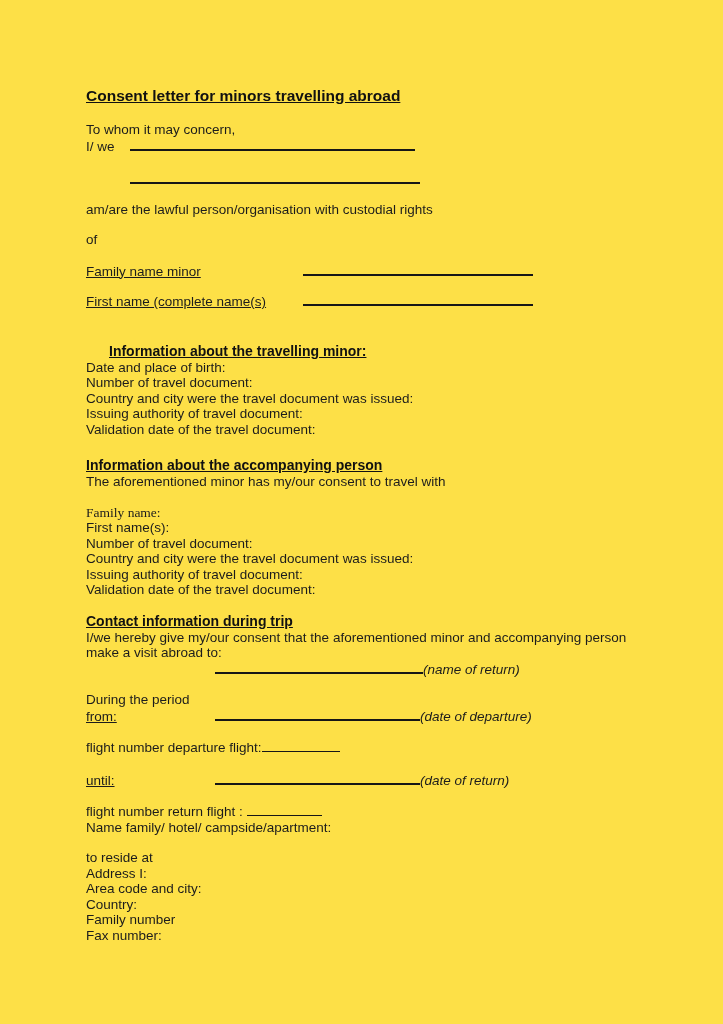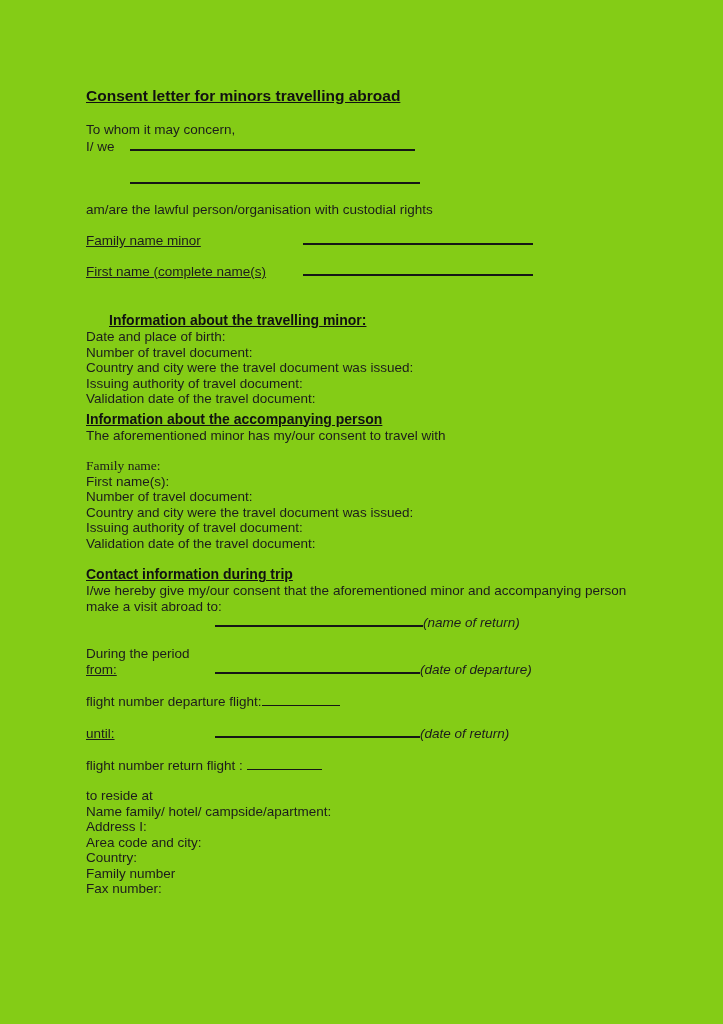--- a/index.html
+++ b/index.html
@@ -1,21 +1,21 @@
 <!DOCTYPE html>
 <html><head>
 <meta charset="utf-8">
 <style>
   * { margin: 0; padding: 0; box-sizing: border-box; }
   html, body { background: #ffffff; }
   .page {
     position: relative;
     width: 723px;
     height: 1024px;
-    background: #84cc16;
+    background: #fde047;
     font-family: "Liberation Sans", "DejaVu Sans", sans-serif;
     font-size: 13.5px;
     line-height: 15.5px;
     color: #1c1c1c;
     padding: 86px 86px 0 86px;
     overflow: hidden;
   }
   .title {
     font-size: 15.5px;
     line-height: 19px;
@@ -43,21 +43,21 @@
   .blank-iwe { width: 285px; }
   .blank-second { margin-top: 17px; margin-left: 44px; width: 290px; }
   .custodial { margin-top: 14px; }
   .of-line { margin-top: 15px; }
   .name-row { margin-top: 15px; }
   .name-row + .name-row { margin-top: 14px; }
   .name-row .flabel { width: 217px; }
   .blank-right { width: 230px; }
   
   .minor-heading { margin-top: 33px; padding-left: 23px; }
-  .accomp-heading { margin-top: 4px; }
+  .accomp-heading { margin-top: 20px; }
   .contact-heading { margin-top: 15px; }
   .gap-above { margin-top: 15px; font-family: Liberation Serif, serif; }
   .consent-paragraph { max-width: 556px; }
   
   .country-row { margin-left: 129px; }
   .blank-long { width: 208px; }
   .hint { font-style: italic; }
   .period-label { margin-top: 15px; }
   .date-row .flabel { width: 129px; }
   .blank-date { width: 205px; }
@@ -79,20 +79,21 @@
   <div class="line iwe-row">
     <span class="iwe-label">I/ we</span><span class="blank blank-iwe"></span>
   </div>
 
   <div class="line">
     <span class="blank blank-second"></span>
   </div>
 
   <div class="line custodial">am/are the lawful person/organisation with custodial rights</div>
 
+  <div class="line of-line">of</div>
 
   <div class="line name-row">
     <span class="flabel">Family name minor</span><span class="blank blank-right"></span>
   </div>
 
   <div class="line name-row">
     <span class="flabel">First name (complete name(s)</span><span class="blank blank-right"></span>
   </div>
 
   <h2 class="section-heading minor-heading">Information about the travelling minor:</h2>
@@ -129,21 +130,21 @@
   </div>
 
   <div class="line date-row until-row">
     <span class="flabel">until:</span><span class="blank blank-date"></span><span class="hint">(date of return)</span>
   </div>
 
   <div class="line flight-row">
     <span>flight number return flight :</span><span class="blank blank-flight-ret"></span>
   </div>
 
+  <div class="line">Name family/ hotel/ campside/apartment:</div>
   <div class="line reside-line">to reside at</div>
-  <div class="line">Name family/ hotel/ campside/apartment:</div>
   <div class="line">Address I:</div>
   <div class="line">Area code and city:</div>
   <div class="line">Country:</div>
   <div class="line">Family number</div>
   <div class="line">Fax number:</div>
 
 </div>
 
 </body></html>

